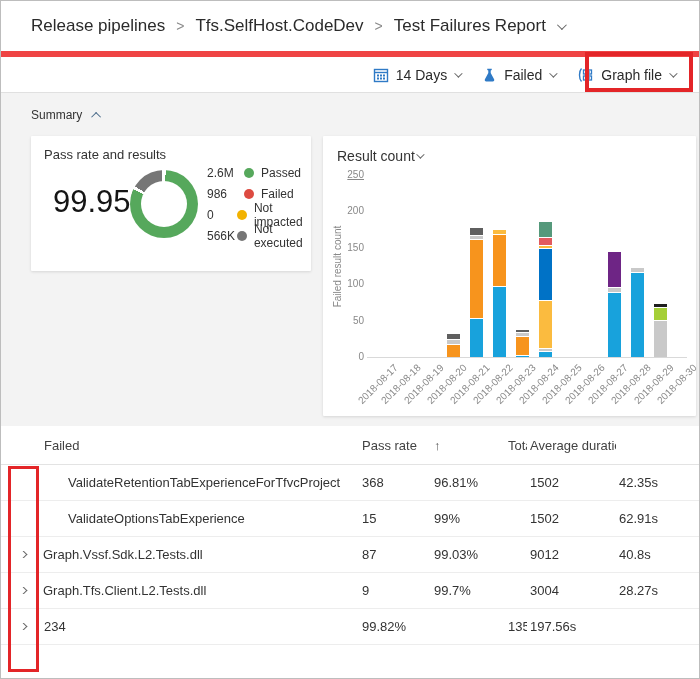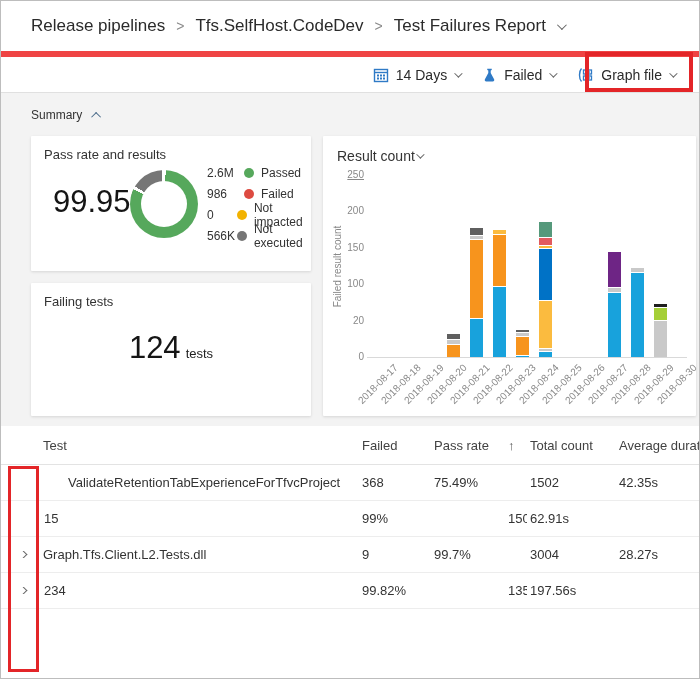--- a/index.html
+++ b/index.html
@@ -165,37 +165,31 @@
             <div>Not impacted</div>
           </div>
           <div class="legend-row">
             <div class="legend-value">566K</div>
             <div class="legend-dot" style="background: rgb(118, 118, 118);"></div>
             <div>Not executed</div>
           </div>
         </div>
     </div>
 
-    <div class="card card-failing">
-      <div class="card-title">Failing tests</div>
-      <div class="failing-wrap">
-        <span class="failing-count">124</span><span class="failing-unit">tests</span>
-      </div>
-    </div>
 
     <div class="card card-chart">
       <div class="chart-title">
         <span>Result count</span>
         <span class="chev down small"></span>
       </div>
       <div class="plot" id="plot">
         <div class="ytitle">Failed result count</div>
         <div class="baseline"></div>
       <div class="ylab" style="top: 215px;">0</div>
-          <div class="ylab" style="top: 178.6px;">20</div>
+          <div class="ylab" style="top: 178.6px;">50</div>
           <div class="ylab" style="top: 142.2px;">100</div>
           <div class="ylab" style="top: 105.8px;">150</div>
           <div class="ylab" style="top: 69.4px;">200</div>
           <div class="ylab" style="top: 33px; text-decoration: underline;">250</div>
           <div class="xlab" style="left: 11px;">2018-08-17</div>
           <div class="xlab" style="left: 34px;">2018-08-18</div>
           <div class="xlab" style="left: 57px;">2018-08-19</div>
           <div class="xlab" style="left: 80px;">2018-08-20</div>
           <div class="bar" style="left: 124px;">
             <div class="seg" style="height: 12px; background: rgb(247, 148, 29);"></div>
@@ -252,44 +246,55 @@
             <div class="seg" style="height: 3px; background: rgb(31, 31, 31);"></div>
           </div>
           <div class="xlab" style="left: 310px;">2018-08-30</div>
         </div>
     </div>
   </div>
 
   <div class="table">
     <div class="trow head">
       <div class="tcell"></div>
-      <div class="tcell name">Test</div>
       <div class="tcell">Failed</div>
       <div class="tcell">Pass rate</div>
       <div class="tcell sort-arrow">↑</div>
       <div class="tcell">Total count</div>
       <div class="tcell">Average duration</div>
     </div>
     <div id="table-body">
         <div class="trow">
           <div class="tcell expand-cell"></div>
           <div class="tcell name child">ValidateRetentionTabExperienceForTfvcProject</div>
           <div class="tcell">368</div>
-          <div class="tcell">75.49%</div>
+          <div class="tcell">96.81%</div>
           <div class="tcell"></div>
           <div class="tcell">1502</div>
           <div class="tcell">42.35s</div>
         </div>
         <div class="trow">
           <div class="tcell expand-cell"></div>
+          <div class="tcell name child">ValidateOptionsTabExperience</div>
           <div class="tcell">15</div>
           <div class="tcell">99%</div>
           <div class="tcell"></div>
           <div class="tcell">1502</div>
           <div class="tcell">62.91s</div>
+        </div>
+        <div class="trow">
+          <div class="tcell expand-cell">
+            <span class="chev right"></span>
+          </div>
+          <div class="tcell name">Graph.Vssf.Sdk.L2.Tests.dll</div>
+          <div class="tcell">87</div>
+          <div class="tcell">99.03%</div>
+          <div class="tcell"></div>
+          <div class="tcell">9012</div>
+          <div class="tcell">40.8s</div>
         </div>
         <div class="trow">
           <div class="tcell expand-cell">
             <span class="chev right"></span>
           </div>
           <div class="tcell name">Graph.Tfs.Client.L2.Tests.dll</div>
           <div class="tcell">9</div>
           <div class="tcell">99.7%</div>
           <div class="tcell"></div>
           <div class="tcell">3004</div>

